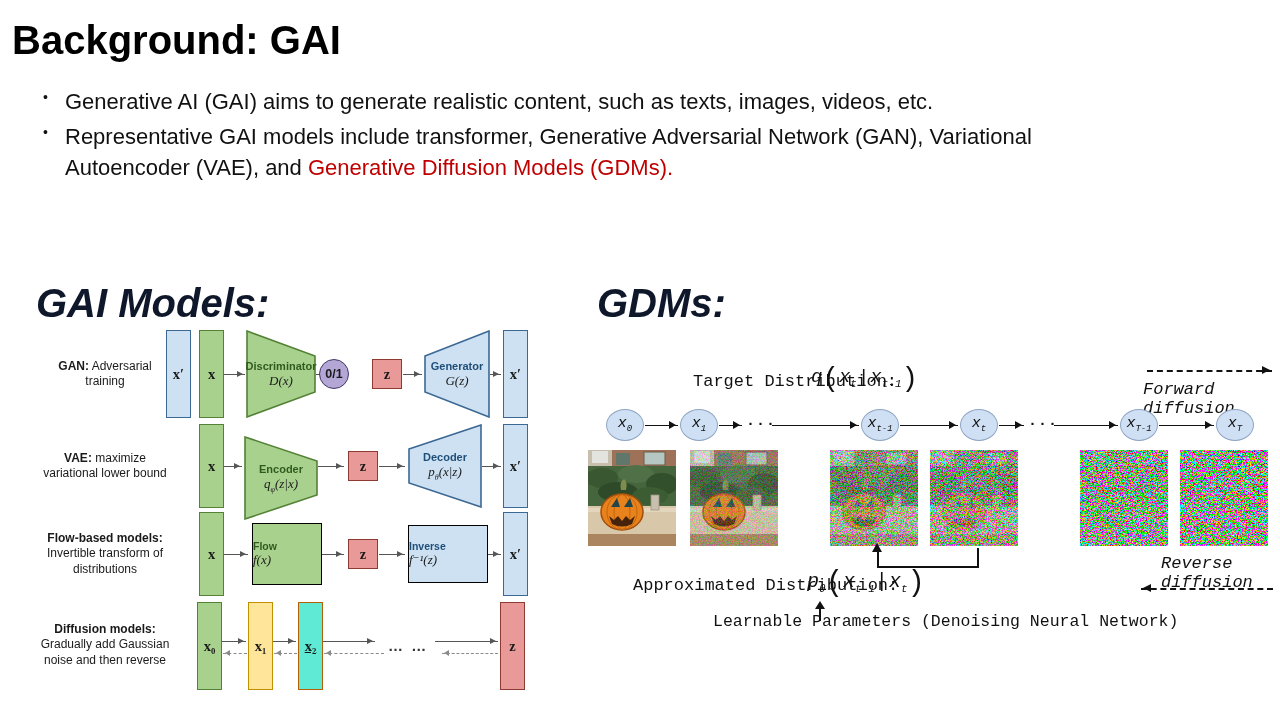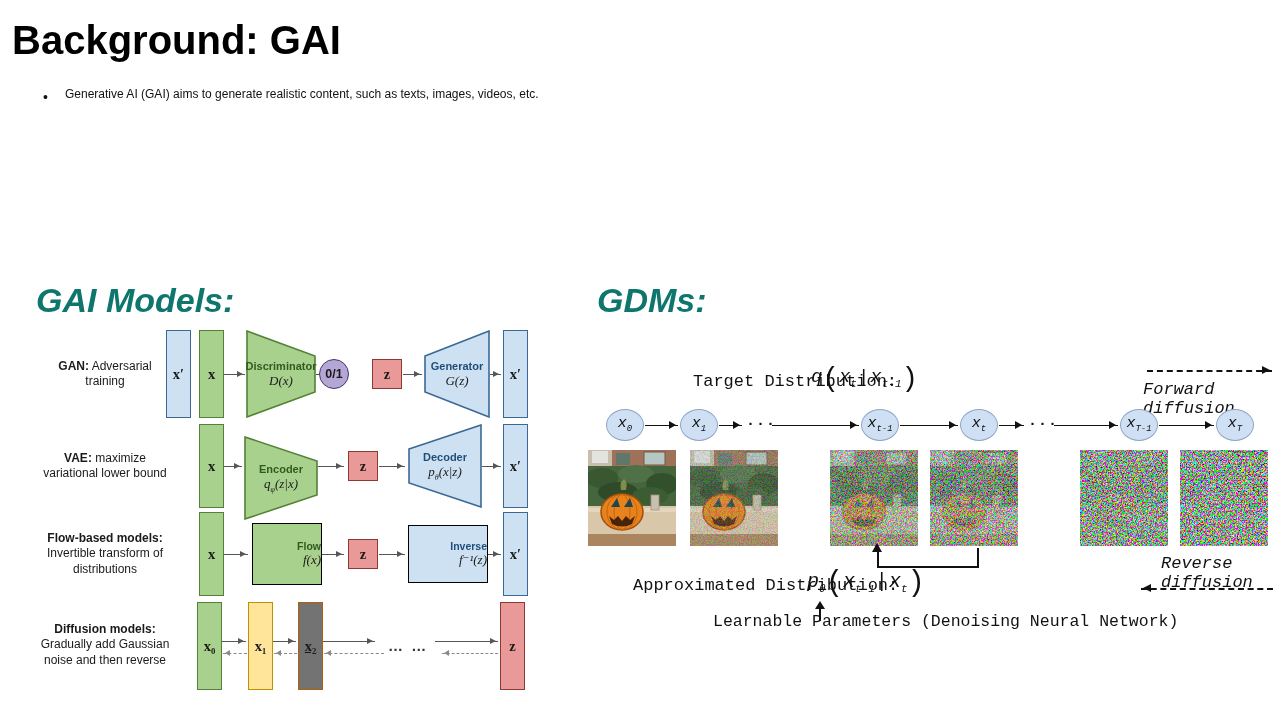--- a/index.html
+++ b/index.html
@@ -2,48 +2,48 @@
 <html><head>
 <meta charset="utf-8">
 <style>
   html,body{margin:0;padding:0;background:#888;}
   .slide{position:relative;width:1280px;height:720px;background:#ffffff;overflow:hidden;
          font-family:"Liberation Sans",sans-serif;margin:0 auto;}
 
   
   .title{position:absolute;left:12px;top:18px;font-size:40px;font-weight:600;color:#000;}
   .bullets{position:absolute;left:38px;top:86px;width:1030px;margin:0;padding:0;list-style:none;}
-  .bullets li{position:relative;padding-left:27px;font-size:12px;line-height:1.42;color:#111;margin-bottom:4px;}
+  .bullets li{position:relative;padding-left:27px;font-size:22px;line-height:1.42;color:#111;margin-bottom:4px;}
   .bullets li::before{content:"•";position:absolute;left:5px;top:2px;font-size:14px;color:#111;}
   .red{color:#C00000;}
 
-  .sec-h{position:absolute;font-size:34px;font-style:italic;font-weight:700;color:#0f766e;}
+  .sec-h{position:absolute;font-size:40px;font-style:italic;font-weight:700;color:#0f172a;}
 
   
   .gdia{position:absolute;left:30px;top:328px;width:545px;height:372px;}
   .grow{position:absolute;left:0;width:100%;}
   .glabel{position:absolute;left:0;top:0;bottom:0;width:150px;display:flex;align-items:center;justify-content:center;
           text-align:center;font-size:12px;color:#1a1a1a;line-height:1.28;padding:0 10px;box-sizing:border-box;}
   .box{position:absolute;box-sizing:border-box;border:1.6px solid;display:flex;align-items:center;justify-content:center;
        font-family:"Liberation Serif","DejaVu Serif",serif;font-weight:bold;font-size:14.5px;color:#1a1a1a;}
   .green{background:#A9D18E;border-color:#538135;}
   .blue{background:#CDE1F2;border-color:#3C6894;}
   .redbx{background:#EA9999;border-color:#8C3A32;}
   .yellow{background:#FFE599;border-color:#BF9000;}
-  .orangebx{background:#737373;border-color:#B45F06;text-decoration:underline;}
+  .orangebx{background:#5eead4;border-color:#B45F06;text-decoration:underline;}
   .purplec{background:#B4A7D6;border:1.6px solid #43386B;border-radius:50%;font-family:"Liberation Sans",sans-serif;
            font-weight:bold;font-size:12.5px;}
   .trap{position:absolute;}
   .trap svg{display:block;}
   .trap-label{position:absolute;inset:0;display:flex;flex-direction:column;align-items:center;justify-content:center;gap:1px;}
   .tname{font-size:11px;font-weight:bold;}
   .tname.g{color:#2F5B1E;}
   .tname.b{color:#1F4E79;}
   .tform{font-size:13px;font-family:"Liberation Serif","DejaVu Serif",serif;font-style:italic;color:#1a1a1a;}
-  .fbox{position:absolute;box-sizing:border-box;border:1.6px solid;display:flex;flex-direction:column;align-items:flex-end;
+  .fbox{position:absolute;box-sizing:border-box;border:1.6px solid;display:flex;flex-direction:column;align-items:flex-start;
         justify-content:center;gap:0;}
   .sar{position:absolute;height:0;border-top:1.5px solid #565656;}
   .sar::after{content:"";position:absolute;right:-1px;top:-4px;width:0;height:0;border:3.6px solid transparent;border-left:6px solid #565656;}
   .gdal{position:absolute;height:0;border-top:1.3px dashed #8a8a8a;}
   .gdal::before{content:"";position:absolute;left:-1px;top:-3.8px;width:0;height:0;border:3.4px solid transparent;border-right:5.5px solid #8a8a8a;}
   .ddots{position:absolute;font-size:15px;letter-spacing:2px;color:#333;font-weight:bold;}
 
   
   .gdm{position:absolute;left:585px;top:352px;width:695px;height:315px;font-family:Liberation Mono, monospace;color:#111;}
   .tlabel{position:absolute;font-size:17px;}
@@ -120,20 +120,21 @@
     </filter>
   </defs>
 </svg>
 
 <div class="slide">
 
   <div class="title">Background: GAI</div>
 
   <ul class="bullets">
     <li><span>Generative AI (GAI) aims to generate realistic content, such as texts, images, videos, etc.</span><span class="red"></span><span></span></li>
+    <li><span>Representative GAI models include transformer, Generative Adversarial Network (GAN), Variational Autoencoder (VAE), and </span><span class="red">Generative Diffusion Models (GDMs).</span><span></span></li>
   </ul>
 
   <div class="sec-h" style="left:36px;top:281px">GAI Models:</div>
   <div class="sec-h" style="left:597px;top:281px">GDMs:</div>
 
   <div class="gdia">
 
     <div class="grow" style="top:2px;height:88px">
       <div class="glabel">
           <span><b>GAN:</b><span> Adversarial training</span></span>

